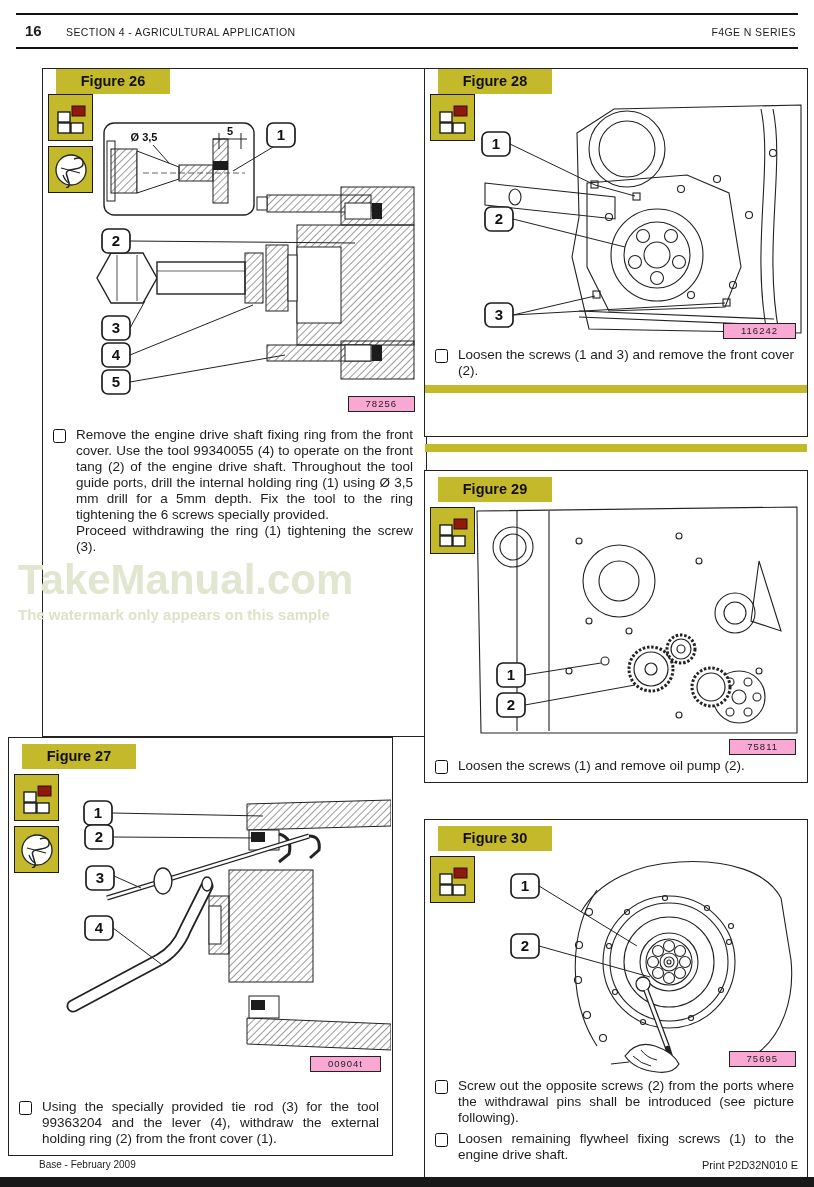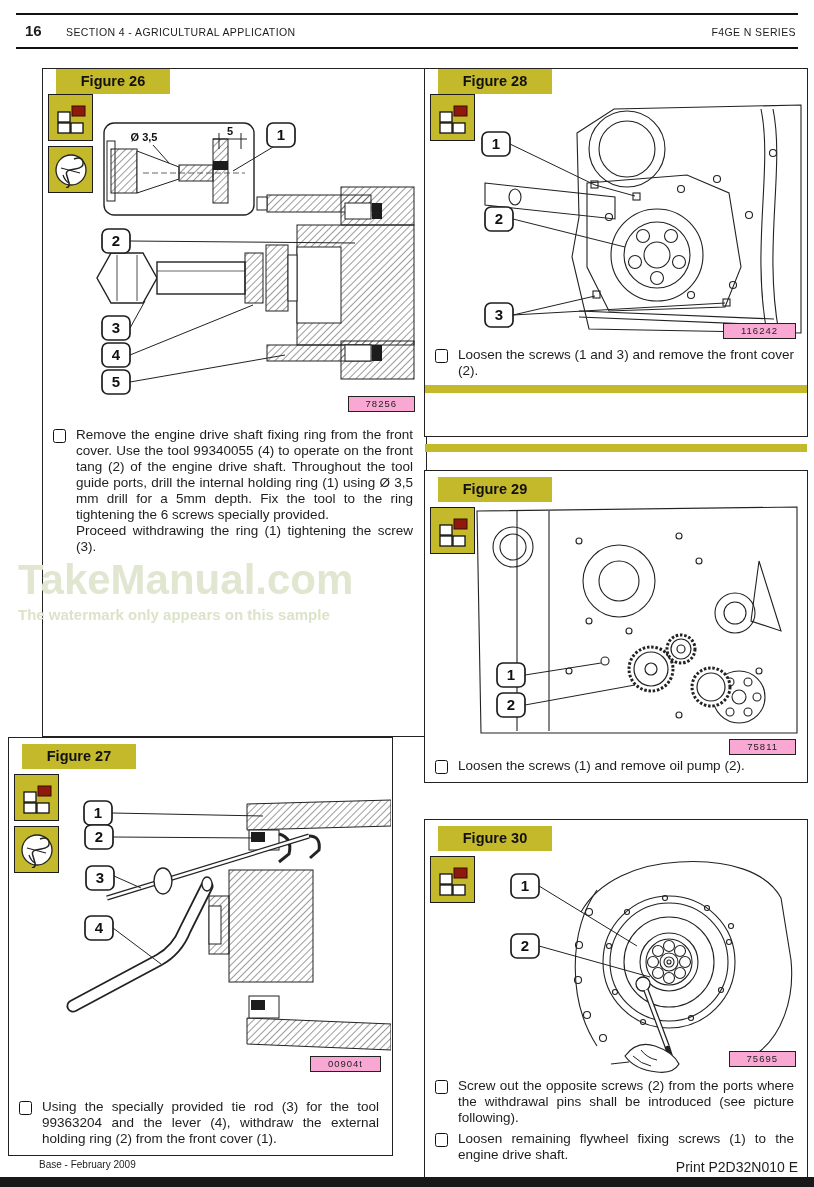--- a/index.html
+++ b/index.html
@@ -46,21 +46,21 @@
   .note-bar{position:absolute;left:0;right:0;height:8px;background:var(--yellow);}
   .note-row{position:absolute;left:8px;right:10px;display:flex;gap:14px;}
   .note-label{font-weight:bold;font-size:14px;letter-spacing:1.5px;flex:0 0 auto;}
   .note-text{font-size:13.5px;line-height:16px;text-align:justify;}
 
   .watermark{position:absolute;left:18px;top:558px;pointer-events:none;}
   .wm-title{font-size:42px;font-weight:bold;color:#e1e6d1;line-height:44px;}
   .wm-sub{font-size:15px;font-weight:bold;color:#dce3c9;margin-top:4px;}
 
   .ftr-left{position:absolute;left:16px;top:1159px;font-size:10px;margin-left:23px;}
-  .ftr-right{position:absolute;right:16px;top:1159px;font-size:14px;}
+  .ftr-right{position:absolute;right:16px;top:1159px;font-size:11px;}
   .bottom-bar{position:absolute;left:0;right:0;top:1177px;height:10px;background:#181818;}
 
   svg text.callout{font-family:"Liberation Sans",sans-serif;font-weight:bold;font-size:15px;fill:#111;}
   svg text.dim{font-family:"Liberation Sans",sans-serif;font-weight:bold;font-size:11px;fill:#111;}
 </style>
 </head>
 <body>
 
 <div class="page">
 

